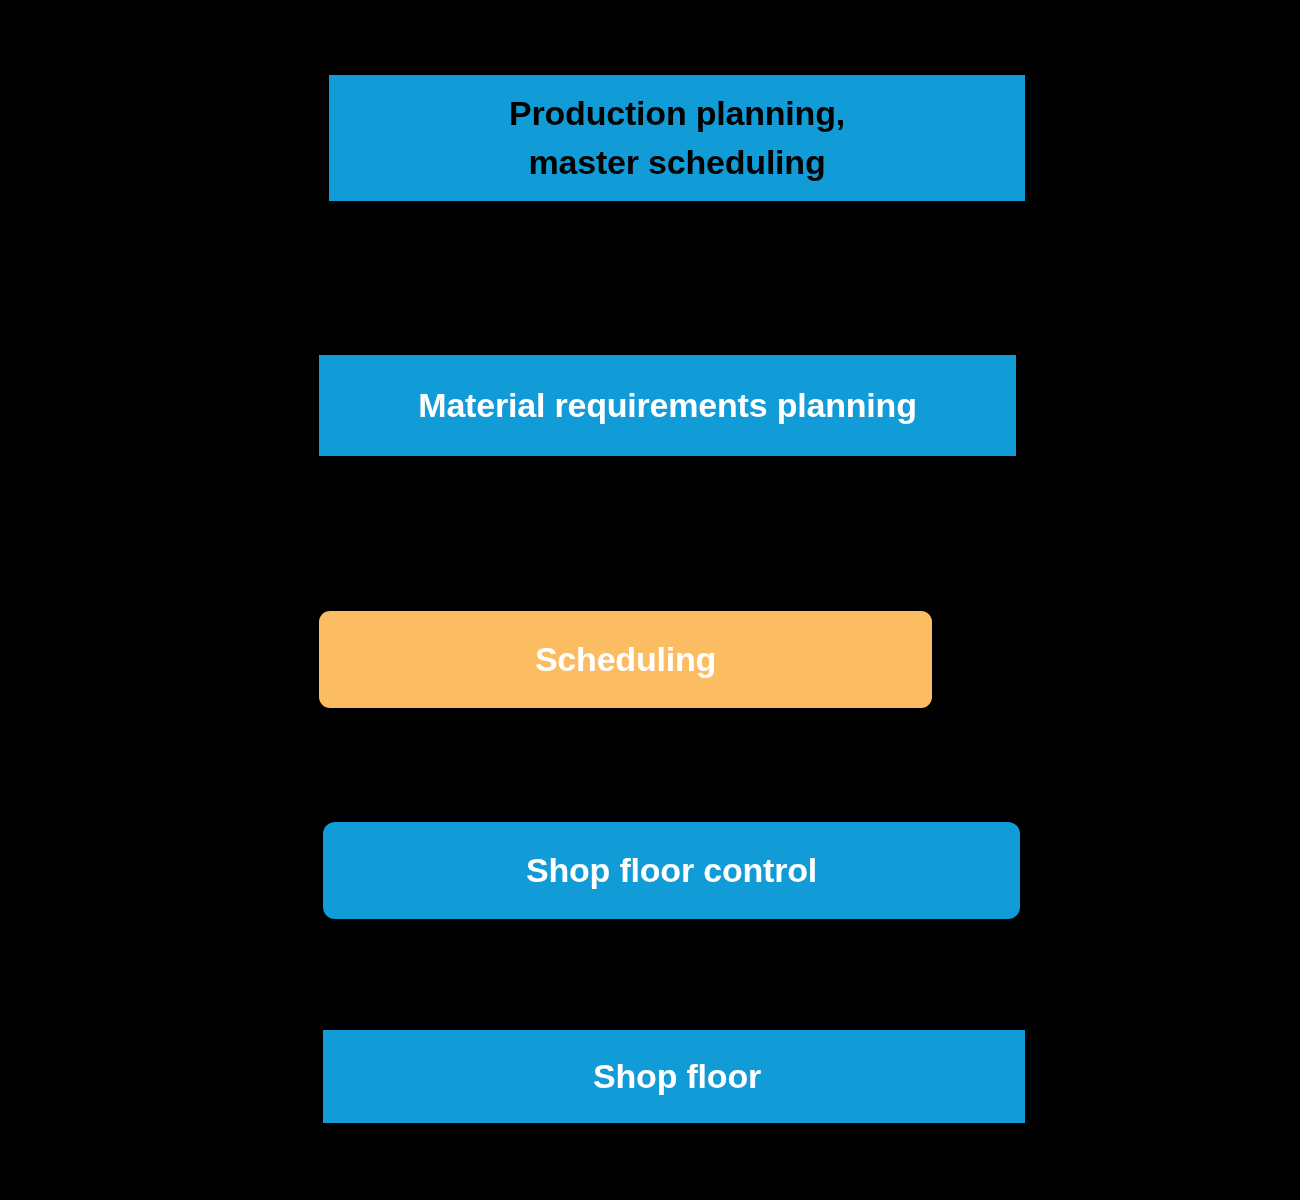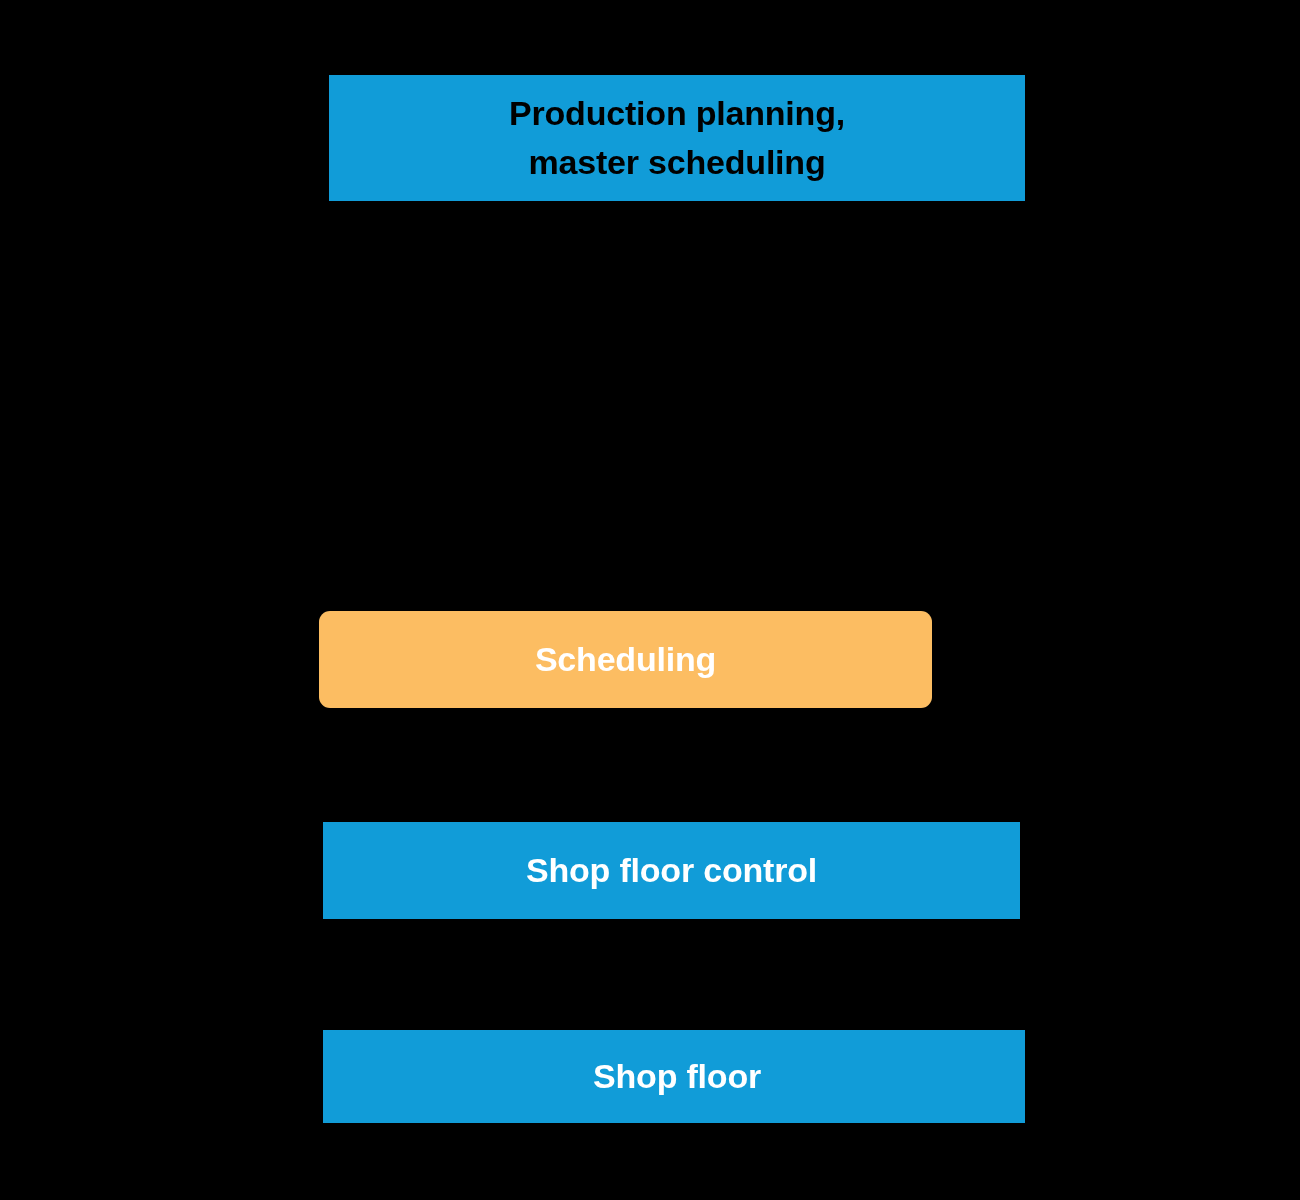--- a/index.html
+++ b/index.html
@@ -43,21 +43,21 @@
   #box-production-planning {
     left: 329px;  top: 75px;   width: 696px; height: 126px;
   }
   #box-material-requirements-planning {
     left: 319px;  top: 355px;  width: 697px; height: 101px;
   }
   #box-scheduling {
     left: 319px;  top: 611px;  width: 613px; height: 97px; border-radius: 11px;
   }
   #box-shop-floor-control {
-    left: 323px;  top: 822px;  width: 697px; height: 97px;
+    left: 323px;  top: 822px;  width: 697px; height: 97px; border-radius: 12px;
   }
   #box-shop-floor {
     left: 323px;  top: 1030px; width: 702px; height: 93px; padding-left: 20px;
   }
 
   
   .connector {
     position: absolute;
     pointer-events: none;
   }
@@ -97,20 +97,23 @@
       <line x1="15" y1="0" x2="15" y2="108" stroke="#000000" stroke-width="4"></line>
       <polygon points="15,118 7,104 23,104" fill="#000000"></polygon>
     </svg>
   </div>
 
   <div class="flow-box" id="box-production-planning" style="background-color: rgb(17, 156, 216);">
     <span class="box-label" style="color: #000000;">Production planning,
 master scheduling</span>
   </div>
 
+  <div class="flow-box" id="box-material-requirements-planning" style="background-color: rgb(17, 156, 216);">
+    <span class="box-label" style="color: rgb(255, 255, 255);">Material requirements planning</span>
+  </div>
 
   <div class="flow-box" id="box-scheduling" style="background-color: rgb(252, 189, 98);">
     <span class="box-label" style="color: rgb(255, 255, 255);">Scheduling</span>
   </div>
 
   <div class="flow-box" id="box-shop-floor-control" style="background-color: rgb(17, 156, 216);">
     <span class="box-label" style="color: rgb(255, 255, 255);">Shop floor control</span>
   </div>
 
   <div class="flow-box" id="box-shop-floor" style="background-color: rgb(17, 156, 216);">

